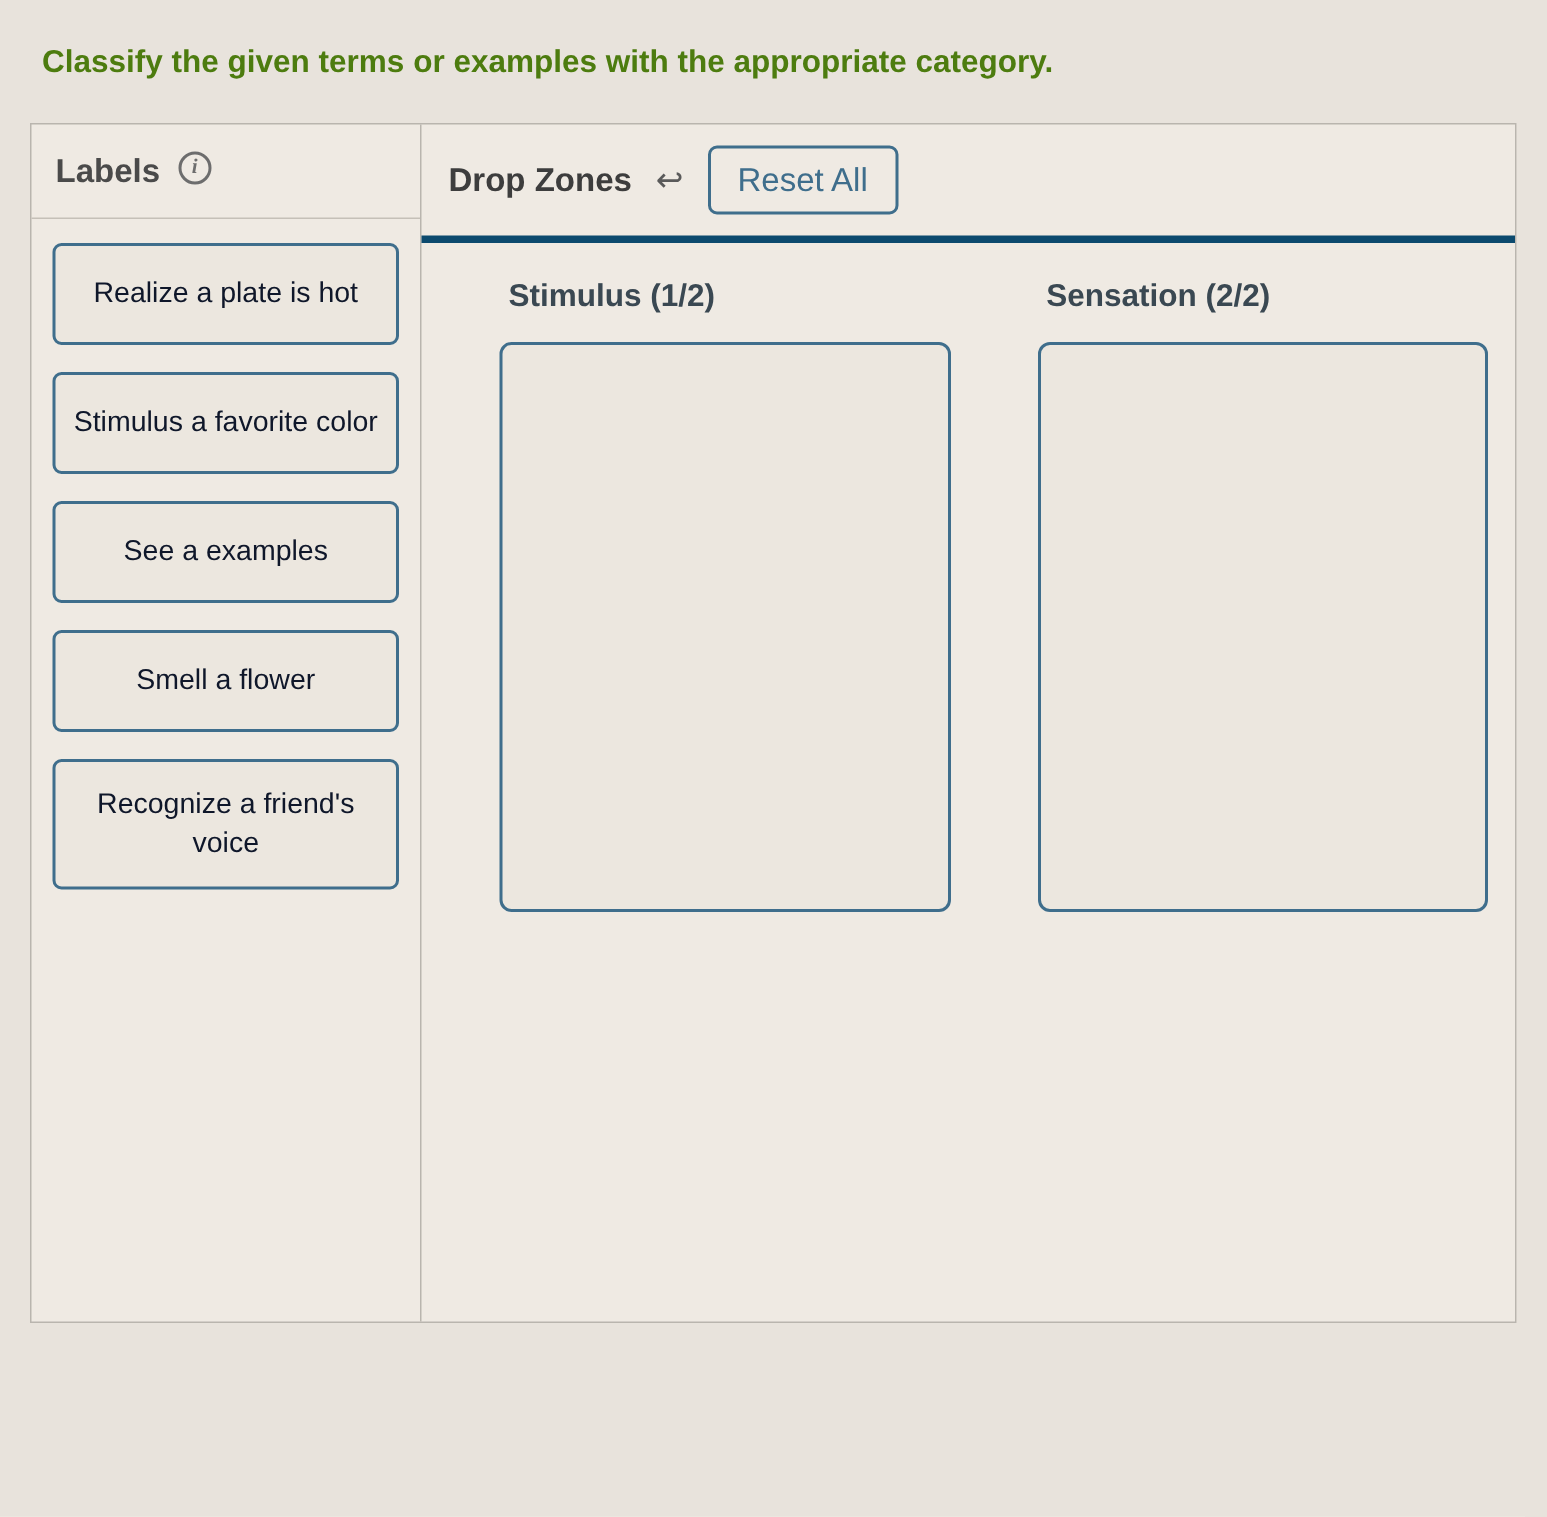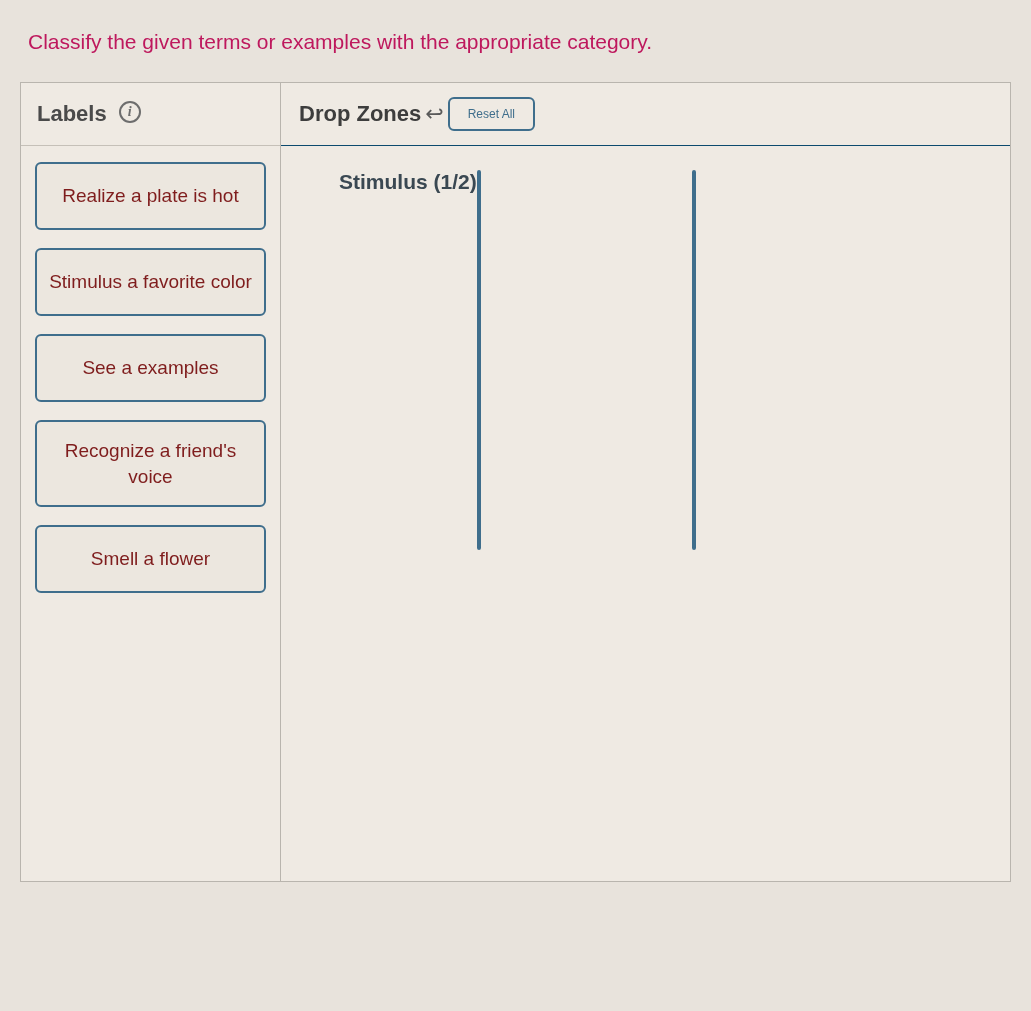--- a/index.html
+++ b/index.html
@@ -4,23 +4,24 @@
 <style>
   * { box-sizing: border-box; margin: 0; padding: 0; }
   body {
     font-family: -apple-system, BlinkMacSystemFont, "Segoe UI", Helvetica, Arial, sans-serif;
     background: #e8e3dc;
     padding: 30px 20px;
     color: #3a3a3a;
   }
   .instruction {
     font-size: 21px;
-    color: #be185d;
+    color: #4d7c0f;
     margin-bottom: 28px;
     padding-left: 8px;
+    font-weight: bold;
   }
   .panel {
     display: flex;
     border: 1px solid #b9b5ae;
     background: #efeae3;
     min-height: 800px;
   }
   .labels-col {
     width: 260px;
     border-right: 1px solid #b9b5ae;
@@ -57,69 +58,70 @@
     flex-direction: column;
     gap: 18px;
   }
   .label-card {
     border: 2px solid #3f6e8c;
     border-radius: 6px;
     background: #ece7df;
     padding: 16px 10px;
     text-align: center;
     font-size: 19px;
-    color: #7f1d1d;
+    color: #0f172a;
     line-height: 1.35;
     cursor: grab;
     min-height: 68px;
     display: flex;
     align-items: center;
     justify-content: center;
   }
   .drop-col {
     flex: 1;
     display: flex;
     flex-direction: column;
   }
   .drop-header {
     display: flex;
     align-items: center;
-    gap: 4px;
+    gap: 16px;
     padding: 14px 18px;
-    border-bottom: 1px solid #0c4a6e;
+    border-bottom: 5px solid #0c4a6e;
   }
   .drop-title {
     font-size: 22px;
     font-weight: 700;
     color: #3d3d3d;
   }
   .undo-icon {
     font-size: 22px;
     color: #5a5a5a;
     cursor: pointer;
     user-select: none;
   }
   .reset-btn {
     border: 2px solid #3f6e8c;
     border-radius: 6px;
     background: transparent;
     color: #3f6e8c;
-    font-size: 12px;
+    font-size: 22px;
     padding: 8px 18px;
     cursor: pointer;
     font-family: inherit;
   }
   .zones-body {
     display: flex;
     gap: 24px;
     padding: 24px 18px;
   }
   .zone {
     flex: 1;
     display: flex;
+    flex-direction: column;
     padding-left: 34px;
   }
   .zone-title {
     font-size: 21px;
     font-weight: 600;
     color: #3a4852;
     margin-bottom: 18px;
     padding-left: 6px;
   }
   .zone-box {
@@ -138,35 +140,36 @@
 
   <div class="labels-col">
     <div class="labels-header">
       <span>Labels</span>
       <span class="info-icon">i</span>
     </div>
     <div class="labels-body">
       <div class="label-card">Realize a plate is hot</div>
       <div class="label-card">Stimulus a favorite color</div>
       <div class="label-card">See a examples</div>
+      <div class="label-card">Smell a flower</div>
       <div class="label-card">Recognize a friend's voice</div>
-      <div class="label-card">Smell a flower</div>
     </div>
   </div>
 
   <div class="drop-col">
     <div class="drop-header">
       <span class="drop-title">Drop Zones</span>
       <span class="undo-icon">↩</span>
       <button class="reset-btn">Reset All</button>
     </div>
     <div class="zones-body">
       <div class="zone">
         <div class="zone-title">Stimulus (1/2)</div>
         <div class="zone-box"></div>
       </div>
       <div class="zone">
+        <div class="zone-title">Sensation (2/2)</div>
         <div class="zone-box"></div>
       </div>
     </div>
   </div>
 
 </div>
 
 </body></html>

